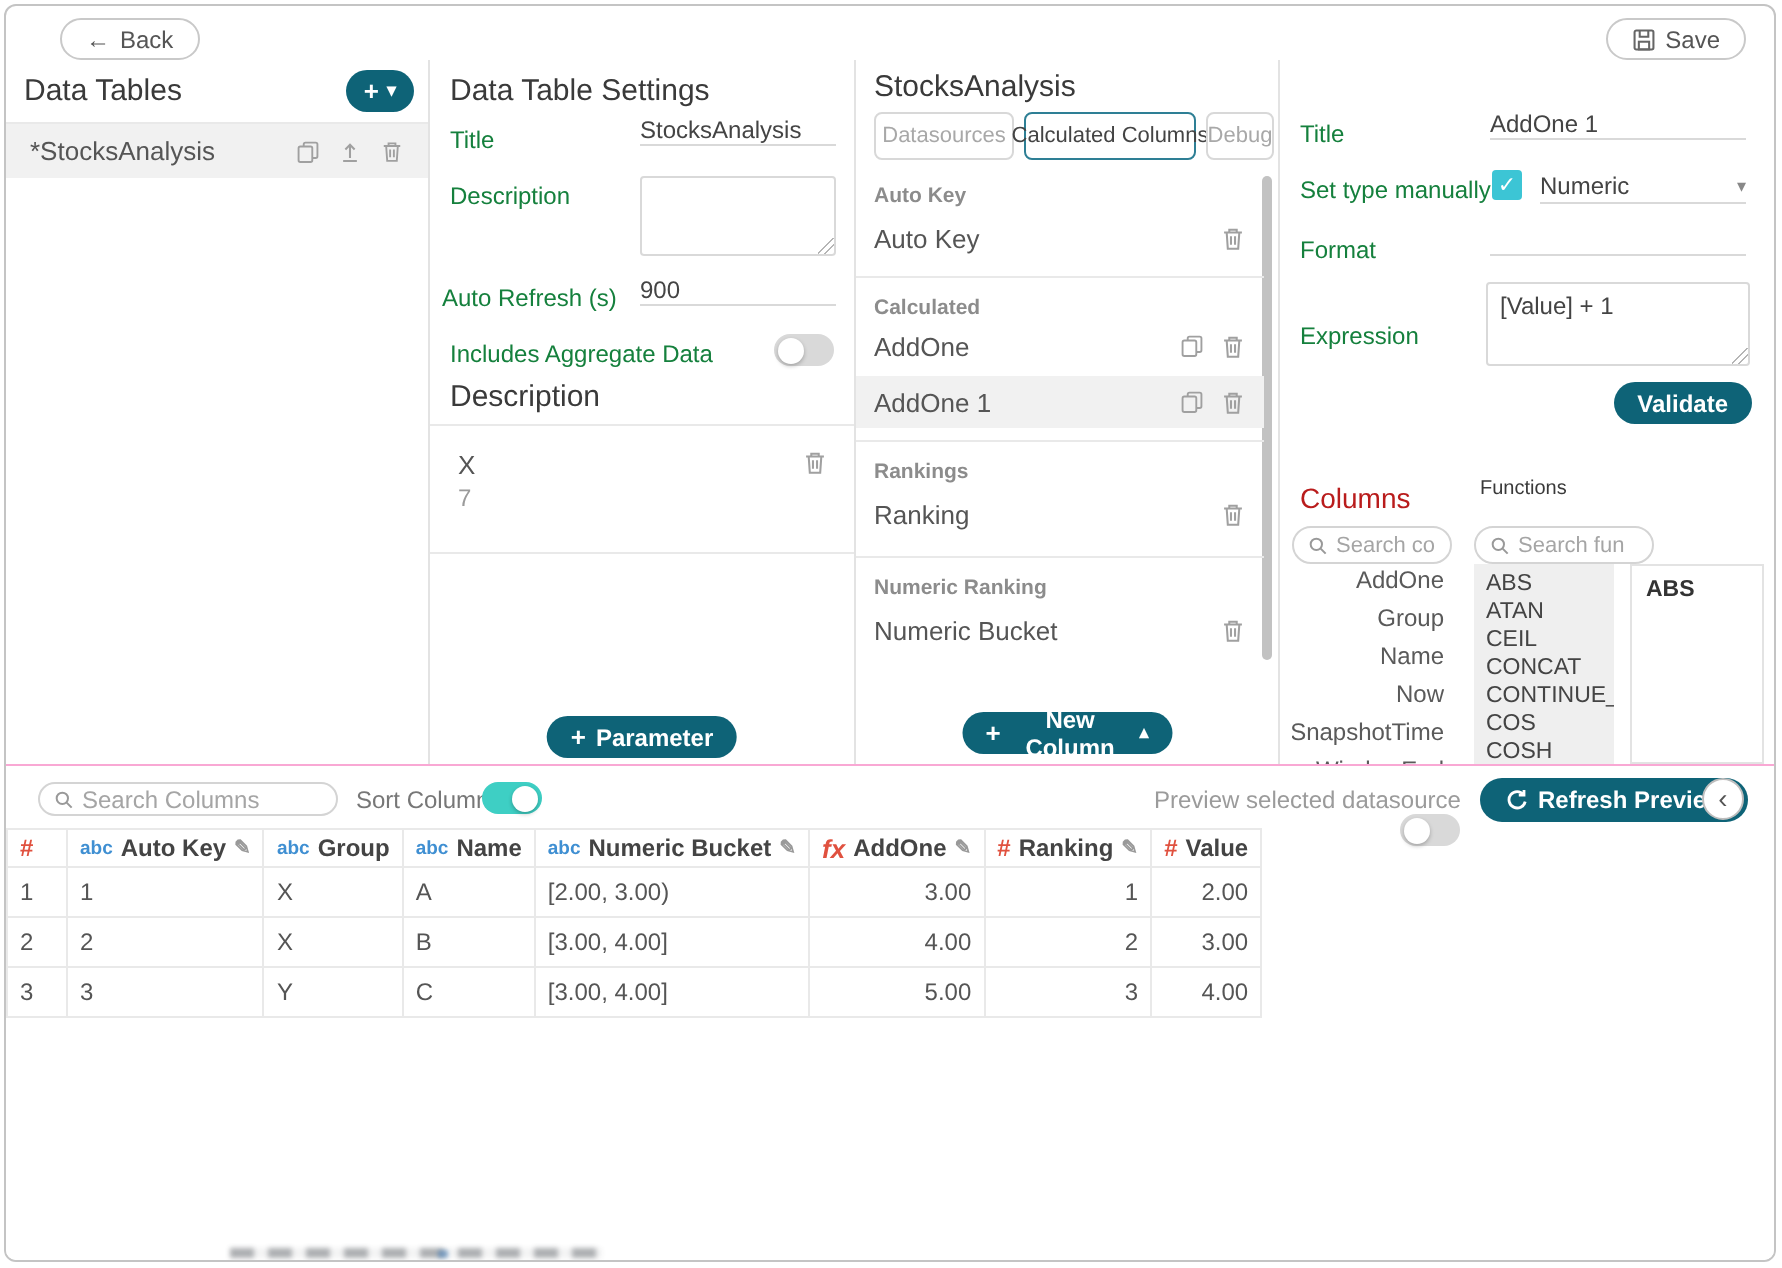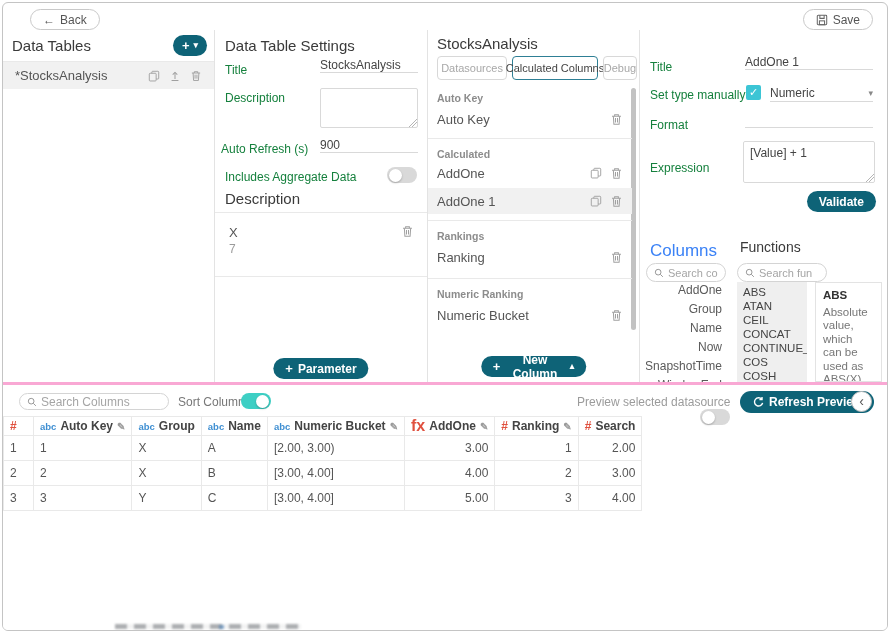--- a/index.html
+++ b/index.html
@@ -68,31 +68,31 @@
   
   .checkbox { width:15px; height:15px; border-radius:2px; background:#3cc5d5; color:#fff;
     font-size:11px; display:flex; align-items:center; justify-content:center; cursor:pointer; }
   .func-list { background:#efefef; font-size:11.5px; color:#444; }
   .func-list div { padding:0 6px; height:14px; line-height:14px; white-space:nowrap; overflow:hidden; cursor:pointer; }
   .col-item { position:absolute; right:4px; font-size:12px; color:#5a5a5a; white-space:nowrap; cursor:pointer; }
   .desc-box { border:1px solid #e3e3e3; background:#fff; padding:6px 7px; font-size:11.5px; color:#777; line-height:13.5px; }
   .desc-box b { color:#333; display:block; margin-bottom:3px; }
 
   
-  .bottom { position:absolute; top:379px; left:0; right:0; bottom:0; border-top:3px solid #f9a8d4; background:#fff; }
+  .bottom { position:absolute; top:379px; left:0; right:0; bottom:0; border-top:1px solid #f9a8d4; background:#fff; }
   table.preview { border-collapse:collapse; table-layout:fixed; position:absolute; left:0; top:31px; }
   table.preview th, table.preview td { border:1px solid #e9e9e9; font-size:12px; padding:0 6px;
     overflow:hidden; white-space:nowrap; }
   table.preview th { height:19px; color:#444; font-weight:700; text-align:left; cursor:pointer; }
   table.preview td { height:25px; color:#555; font-weight:400; }
   td.num { text-align:right; padding-right:8px; }
   .hflex { display:flex; align-items:center; gap:4px; }
   .g-abc { color:#3f8fd2; font-size:9.5px; font-weight:700; }
   .g-num { color:#e0513f; font-size:12px; font-weight:700; }
-  .g-fx  { color:#e0513f; font-size:16px; font-weight:700; }
+  .g-fx  { color:#e0513f; font-size:13px; font-weight:700; font-style:italic; }
   .pencil { color:#999; font-size:10px; cursor:pointer; }
   .circle-btn { position:absolute; width:21px; height:21px; border:1px solid #bdbdbd; border-radius:50%;
     background:#fff; color:#555; font-size:14px; display:flex; align-items:center; justify-content:center;
     cursor:pointer; line-height:1; }
   .smudge { position:absolute; height:5px; opacity:.45; filter:blur(1.2px);
     background:repeating-linear-gradient(90deg, #4a4f55 0 12px, rgba(74,79,85,.15) 12px 19px); }
   .smudge-dot { position:absolute; width:5px; height:4px; background:#4a7fb5; opacity:.6; filter:blur(1px); }
 </style>
 </head>
 <body>
@@ -309,22 +309,22 @@
       <input class="u-input abs" style="left: 105px; top: 83px; width: 128px;" value="">
 
       <div class="lbl abs" style="left:10px; top:115px;margin-top:16px;">Expression</div>
       <textarea class="box-area abs" style="left: 103px; top: 111px; width: 132px; height: 42px;">[Value] + 1</textarea>
       <div class="rsz abs" style="left:226px; top:144px;"></div>
 
       <button class="teal-btn abs" style="right:11px; top:161px;">
         <span>Validate</span>
       </button>
 
-      <div class="abs" style="left:10px; top:211px; font-size:17px; color:#3b82f6;">Columns</div>
-      <div class="abs" style="left:100px; top:209px; font-size:14px; color:#3a3a3a;">Functions</div>
+      <div class="abs" style="left:10px; top:211px; font-size:14px; color:#b91c1c;">Columns</div>
+      <div class="abs" style="left:100px; top:209px; font-size:10px; color:#3a3a3a;">Functions</div>
 
       <div class="search-pill abs" style="left:6px; top:233px; width:80px; height:19px;">
         <span class="icon">
           <svg width="10" height="10" viewBox="0 0 12 12" fill="none" stroke="#999" stroke-width="1.2">
             <circle cx="5" cy="5" r="3.4"></circle>
               <path d="M7.6 7.6l3 3"></path>
             </svg>
           </span>
         <input placeholder="Search colur" style="">
       </div>
@@ -352,21 +352,20 @@
         <div>ATAN</div>
         <div>CEIL</div>
         <div>CONCAT</div>
         <div>CONTINUE_NPR</div>
         <div>COS</div>
         <div>COSH</div>
       </div>
 
       <div class="desc-box abs" style="left:175px; top:252px; width:67px; height:100px; overflow:hidden;">
         <b>ABS</b>
-        <span>Absolute value, which can be used as ABS(X).</span>
       </div>
     </div>
   </div>
 
   <div class="bottom">
     <div class="search-pill abs" style="left:16px; top:8px; width:150px; height:17px;">
       <span class="icon">
         <svg width="10" height="10" viewBox="0 0 12 12" fill="none" stroke="#999" stroke-width="1.2">
           <circle cx="5" cy="5" r="3.4"></circle>
             <path d="M7.6 7.6l3 3"></path>
@@ -447,21 +446,21 @@
         <th>
               <span class="hflex">
           <span class="g-num">#</span>
           <span>Ranking</span>
           <span class="pencil">✎</span>
               </span>
             </th>
         <th>
               <span class="hflex">
           <span class="g-num">#</span>
-          <span>Search</span>
+          <span>Value</span>
               </span>
             </th>
       </tr>
       <tr>
         <td>1</td>
         <td>1</td>
         <td>X</td>
         <td>A</td>
         <td>[2.00, 3.00)</td>
         <td class="num">3.00</td>

